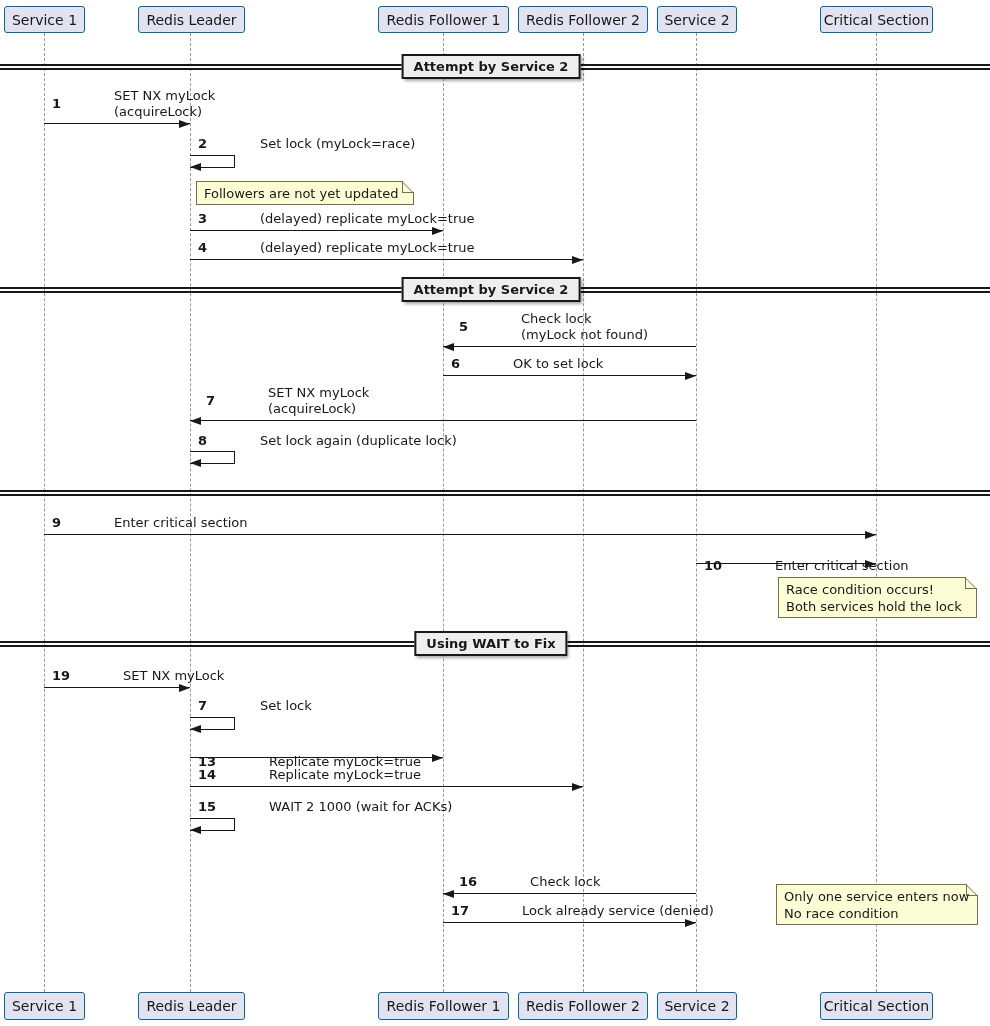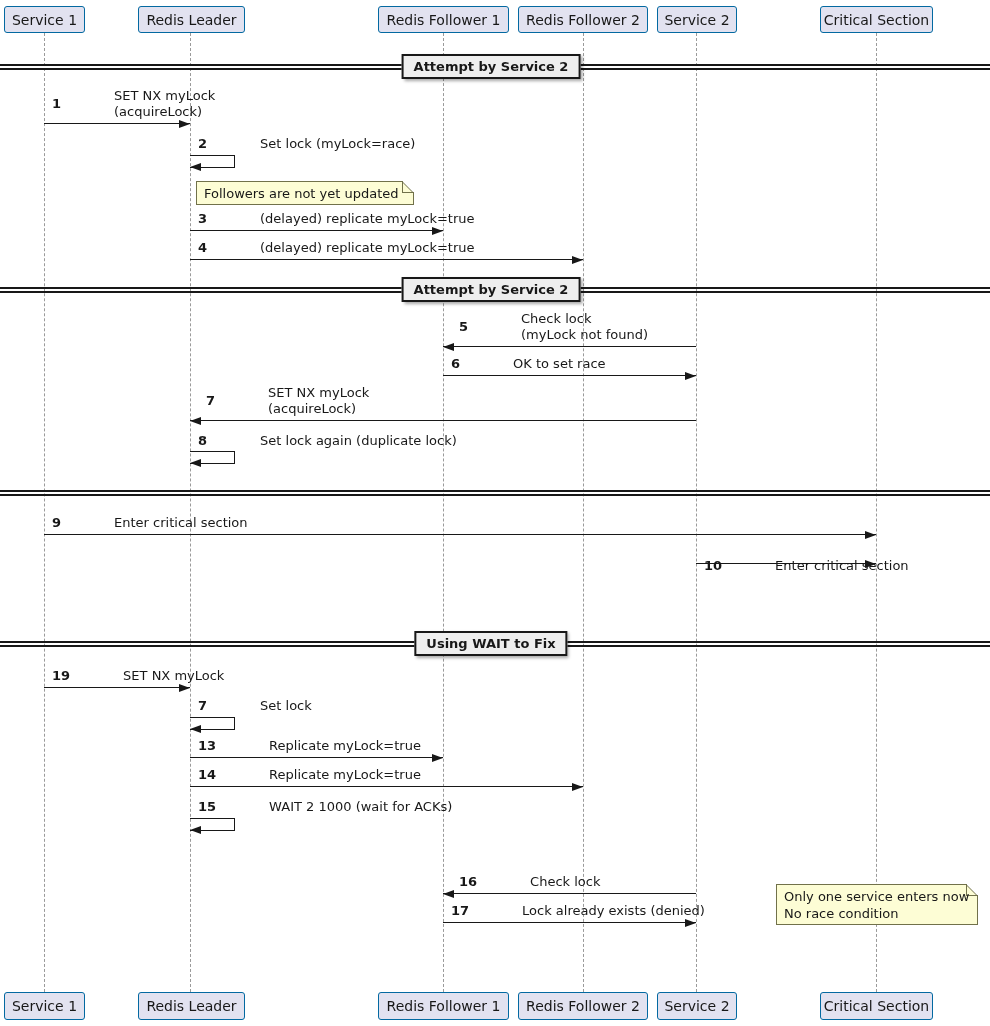--- a/index.html
+++ b/index.html
@@ -114,21 +114,21 @@
     <span class="mnum">5</span>
     <span class="mtext">Check lock
 (myLock not found)</span>
   </div>
   <div class="arrow" style="left:443px;top:346px;width:253px">
       <i class="head-l"></i>
     </div>
 
   <div class="mlabel" style="left:451px;bottom:654px">
     <span class="mnum">6</span>
-    <span class="mtext">OK to set race</span>
+    <span class="mtext">OK to set lock</span>
   </div>
   <div class="arrow" style="left:443px;top:375px;width:253px">
       <i class="head-r"></i>
     </div>
 
   <div class="mlabel" style="left:206px;bottom:609px">
     <span class="mnum">7</span>
     <span class="mtext">SET NX myLock
 (acquireLock)</span>
   </div>
@@ -155,41 +155,48 @@
     </div>
 
   <div class="mlabel" style="left:704px;bottom:452px">
     <span class="mnum">10</span>
     <span class="mtext">Enter critical section</span>
   </div>
   <div class="arrow" style="left:696px;top:563px;width:180px">
       <i class="head-r"></i>
     </div>
 
+  <div class="note" style="left:778px;top:577px;width:199px;height:41px">
+    <i class="bgo"></i>
+      <i class="bgi"></i>
+      <i class="fold"></i>
+    <span class="note-text">Race condition occurs!
+Both services hold the lock</span>
+  </div>
 
   <div class="divlines" style="top:641px"></div>
   <div class="divbox" style="top:631px"><span>Using WAIT to Fix</span></div>
 
   <div class="mlabel" style="left:52px;bottom:342px">
     <span class="mnum">19</span>
     <span class="mtext">SET NX myLock</span>
   </div>
   <div class="arrow" style="left:44px;top:687px;width:146px">
       <i class="head-r"></i>
     </div>
 
   <div class="mlabel" style="left:198px;bottom:312px">
     <span class="mnum">7</span>
     <span class="mtext">Set lock</span>
   </div>
   <div class="selfloop" style="left:190px;top:717px">
       <i class="head-l"></i>
     </div>
 
-  <div class="mlabel" style="left:198px;bottom:272px">
+  <div class="mlabel" style="left:198px;bottom:256px">
     <span class="mnum">13</span>
     <span class="mtext">Replicate myLock=true</span>
   </div>
   <div class="arrow" style="left:190px;top:757px;width:253px">
       <i class="head-r"></i>
     </div>
 
   <div class="mlabel" style="left:198px;bottom:243px">
     <span class="mnum">14</span>
     <span class="mtext">Replicate myLock=true</span>
@@ -210,21 +217,21 @@
   <div class="mlabel" style="left:459px;bottom:136px">
     <span class="mnum">16</span>
     <span class="mtext">Check lock</span>
   </div>
   <div class="arrow" style="left:443px;top:893px;width:253px">
       <i class="head-l"></i>
     </div>
 
   <div class="mlabel" style="left:451px;bottom:107px">
     <span class="mnum">17</span>
-    <span class="mtext">Lock already exists (denied)</span>
+    <span class="mtext">Lock already service (denied)</span>
   </div>
   <div class="arrow" style="left:443px;top:922px;width:253px">
       <i class="head-r"></i>
     </div>
 
   <div class="note" style="left:776px;top:884px;width:202px;height:41px">
     <i class="bgo"></i>
       <i class="bgi"></i>
       <i class="fold"></i>
     <span class="note-text">Only one service enters now

